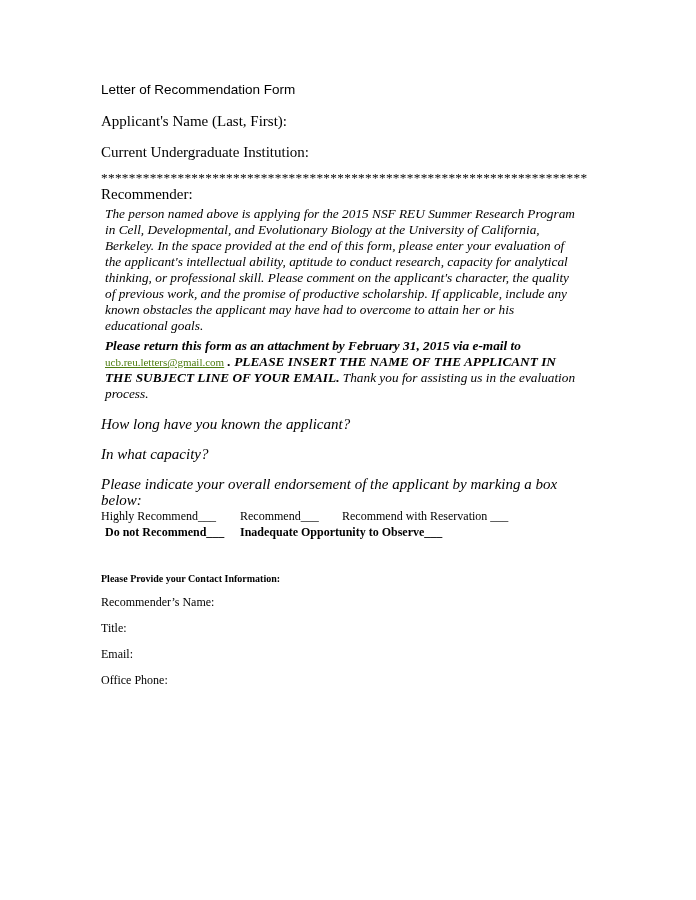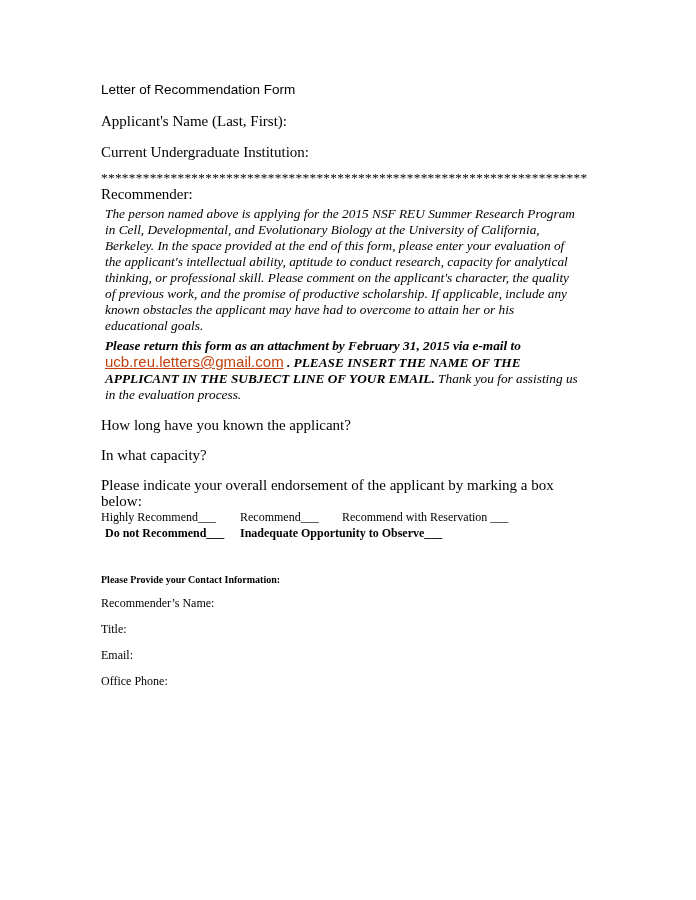--- a/index.html
+++ b/index.html
@@ -24,41 +24,41 @@
     font-weight: normal;
     line-height: 16px;
     margin: 0;
   }
   .line {
     font-size: 15px;
     line-height: 16px;
     margin: 0;
   }
   .mt15 { margin-top: 15px; }
-  .mt14 { margin-top: 14px; }
+  .mt14 { margin-top: 14px; font-style: italic; }
   .mt16 { margin-top: 16px; }
   .mt12 { margin-top: 12px; font-weight: bold; }
   .divider {
     font-size: 13.3px;
     line-height: 16px;
     margin: 10px 0 0 0;
     letter-spacing: 0.3px;
     white-space: nowrap;
   }
   .para {
     font-size: 13.3px;
     line-height: 16px;
     margin: 4px;
   }
   .i  { font-style: italic; }
   .bi { font-style: italic; font-weight: bold; }
   .email-link {
-    font-family: Liberation Sans, sans-serif;
-    font-size: 15px;
-    color: #c2410c;
+    font-family: Liberation Serif, serif;
+    font-size: 11px;
+    color: #4d7c0f;
     text-decoration: underline;
     cursor: pointer;
   }
   .small {
     font-size: 12px;
     line-height: 16px;
     margin: 0;
   }
   .opt { display: inline-block; white-space: nowrap; }
   .opt-w1 { width: 139px; }

